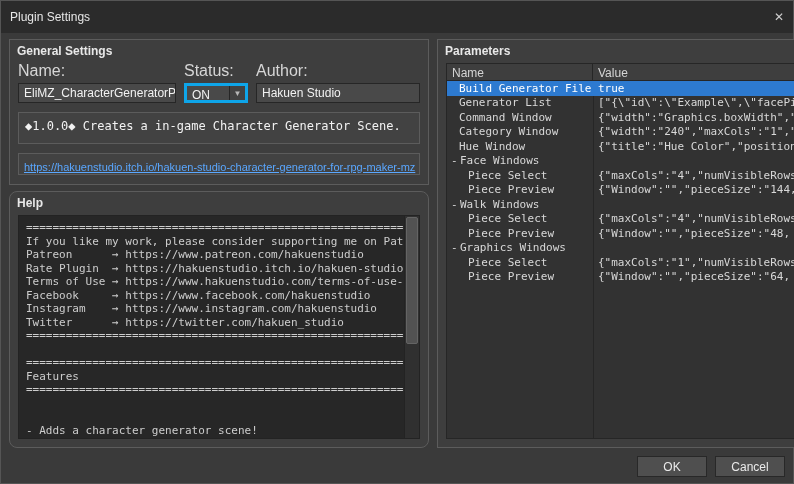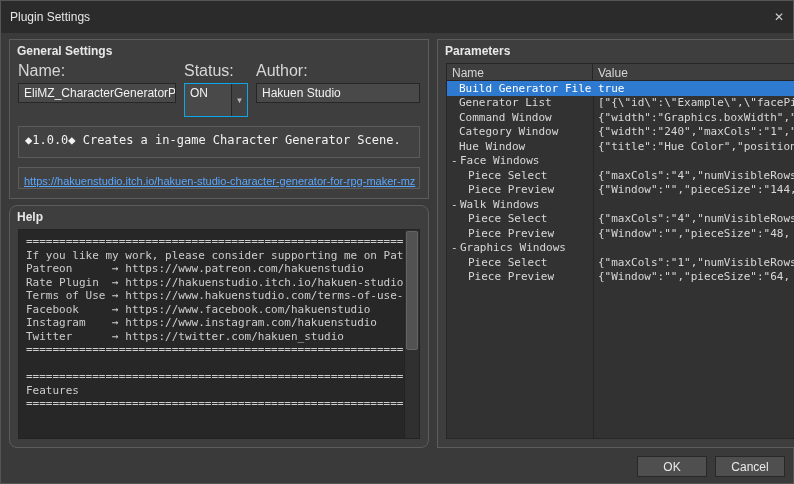--- a/index.html
+++ b/index.html
@@ -28,21 +28,21 @@
 
   
   .gen-content { padding:2px 8px 9px; }
   .fields-row { display:flex; gap:8px; }
   .field label { display:block; font-size:16px; color:#d6d6d6; margin-bottom:3px; }
   .field-name { width:158px; }
   .field-status { width:64px; }
   .field-author { flex:1; }
   .tbox { height:20px; background:#494949; border:1px solid #262626; color:#f2f2f2;
           font-size:12px; padding:2px 5px; white-space:nowrap; overflow:hidden; }
-  .select { height:34px; background:#494949; border:1px solid #0ea5e9; display:flex; }
+  .select { height:20px; background:#494949; border:3px solid #0ea5e9; display:flex; }
   .select .val { flex:1; color:#f2f2f2; font-size:12px; padding:2px 5px; }
   .select .dd { width:16px; background:#424242; border-left:1px solid #262626;
                 color:#b8b8b8; font-size:8px; display:flex; align-items:center; justify-content:center; }
   .desc-box { margin-top:9px; height:32px; border:1px solid #5c5c5c; background:#424242;
               color:#f2f2f2; font-family:"DejaVu Sans Mono", monospace; font-size:12px;
               padding:6px; white-space:nowrap; overflow:hidden; }
   .link-box { margin-top:9px; height:22px; border:1px solid #5c5c5c; background:#424242;
               padding:3px 5px; white-space:nowrap; overflow:hidden; }
   .link-box a { color:#5aa7ff; font-size:11px; text-decoration:underline; }
 

